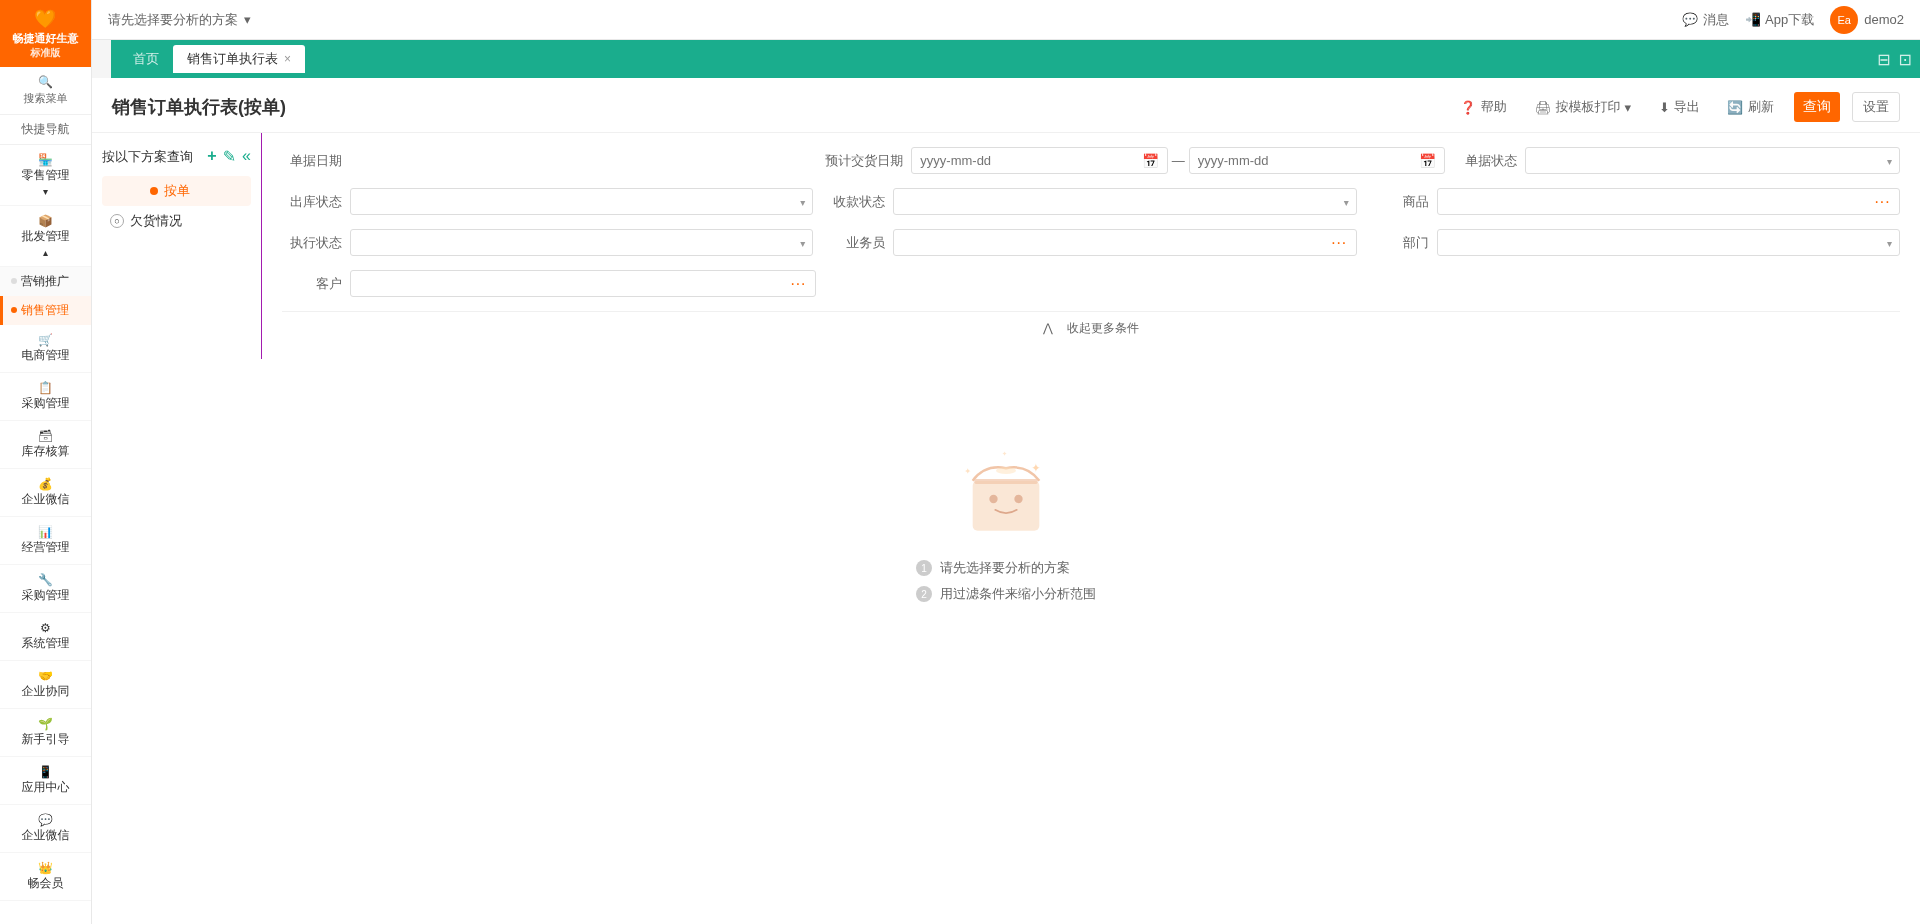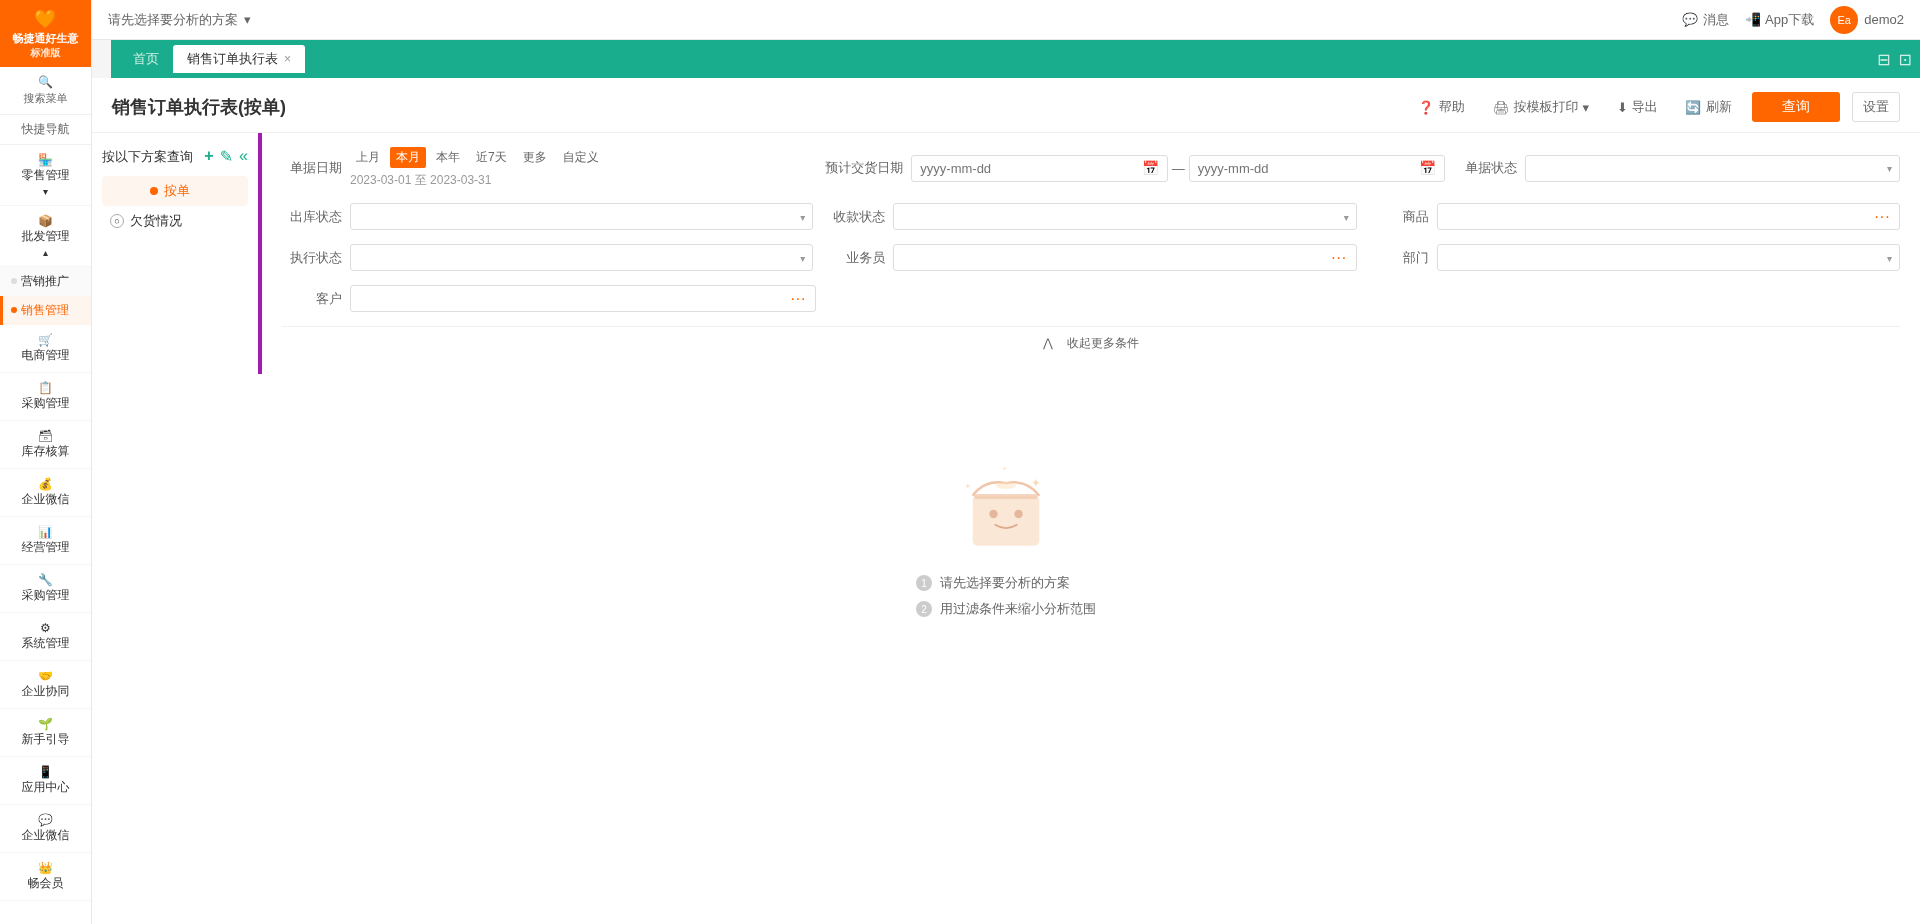--- a/index.html
+++ b/index.html
@@ -179,41 +179,41 @@
       gap: 4px;
       color: #666;
       font-size: 13px;
       cursor: pointer;
       padding: 4px 8px;
       border-radius: 3px;
     }
     .page-action-btn.primary {
       background: #ff6600;
       color: #fff;
-      padding: 6px 30px;
+      padding: 6px 9px;
       border-radius: 3px;
       font-size: 14px;
     }
     .page-action-btn.secondary {
       background: #fff;
       border: 1px solid #ddd;
       color: #666;
       padding: 5px 10px;
       border-radius: 3px;
     }
 
     
     .filter-panel {
       display: flex;
       gap: 0;
       padding: 0;
     }
     .filter-sidebar {
       width: 170px;
-      border-right: 4px solid #a21caf;
+      border-right: 1px solid #a21caf;
       padding: 14px 10px;
       flex-shrink: 0;
     }
     .filter-sidebar-header {
       display: flex;
       align-items: center;
       justify-content: space-between;
       margin-bottom: 10px;
       font-size: 13px;
       color: #333;
@@ -596,31 +596,20 @@
             <span>欠货情况</span>
           </div>
         </div>
 
         <div class="filter-form">
 
           <div class="filter-row">
 
             <div class="filter-field" style="flex:1.2;">
               <span class="filter-label">单据日期</span>
-              <div style="display:flex;flex-direction:column;gap:4px;flex:1;">
-                <div class="date-quick-filters">
-                  <span class="date-quick-btn">上月</span>
-                  <span class="date-quick-btn active" style="background:#ff6600;color:#fff;padding:2px 6px;border-radius:2px;font-size:12px;">本月</span>
-                  <span class="date-quick-btn">本年</span>
-                  <span class="date-quick-btn">近7天</span>
-                  <span class="date-quick-btn">更多</span>
-                  <span class="date-quick-btn">自定义</span>
-                </div>
-                <div style="font-size:12px;color:#999;">2023-03-01 至 2023-03-31</div>
-              </div>
             </div>
 
             <div class="filter-field" style="flex:1.4;">
               <span class="filter-label">预计交货日期</span>
               <div class="date-range" style="flex:1;">
                 <div class="date-input-wrapper">
                   <input type="text" placeholder="yyyy-mm-dd" style="">
                   <span class="date-icon">📅</span>
                 </div>
                 <span class="date-separator"> — </span>

